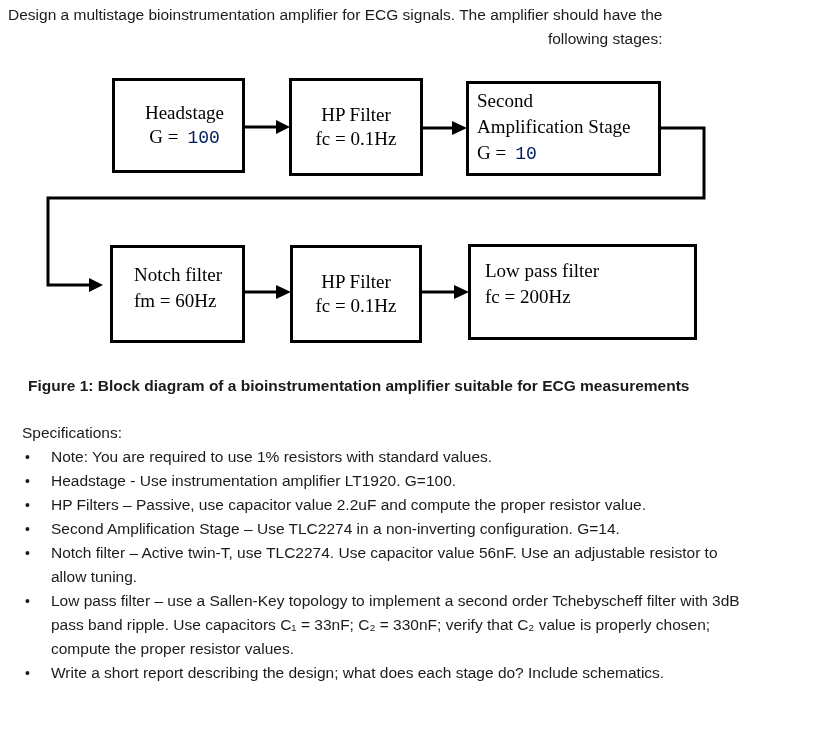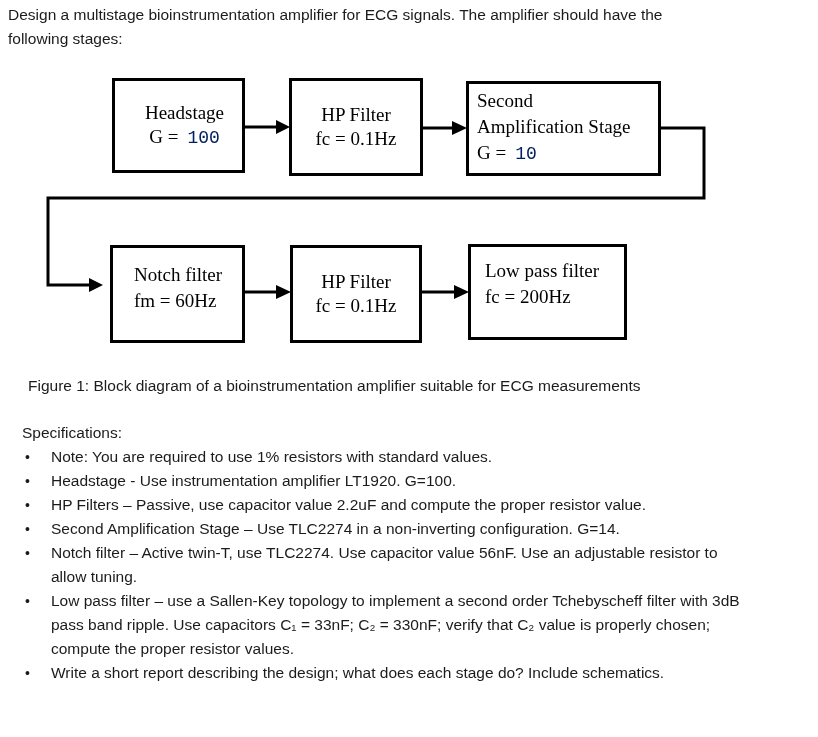--- a/index.html
+++ b/index.html
@@ -2,46 +2,46 @@
 <html><head>
 <meta charset="utf-8">
 <style>
   html,body{margin:0;padding:0;background:#fff;}
   .page{
     position:relative; width:818px; height:737px; background:#ffffff;
     font-family:"Liberation Sans","DejaVu Sans",sans-serif; color:#1b1b1b;
     overflow:hidden;
   }
   
-  .intro{position:absolute; left:8px; top:3px; font-size:15.5px; line-height:24px;}
+  .intro{position:absolute; left:8px; top:3px; font-size:15.5px; line-height:24px;text-align:right;}
   .intro div{white-space:nowrap;}
 
   
   .diagram-svg{position:absolute; left:0; top:0; width:818px; height:360px; z-index:1; pointer-events:none;}
   .box{
     position:absolute; box-sizing:border-box; background:#ffffff;
     border:3px solid #000; z-index:2;
     font-family:"Liberation Serif","DejaVu Serif",serif; font-size:19px;
     line-height:24px; color:#000; display:flex; flex-direction:column;
   }
   .box .bline{white-space:nowrap;}
   .center{align-items:center; justify-content:center; text-align:center;}
   .box-headstage{left:112px; top:78px;  width:133px; height:95px;padding-left:12px;}
   .box-hp1     {left:289px; top:78px;  width:134px; height:98px;}
   .box-second  {left:466px; top:81px;  width:195px; height:95px; padding:4px 0 0 8px; line-height:26px;}
   .box-notch   {left:110px; top:245px; width:135px; height:98px; padding:14px 0 0 21px; line-height:26px;}
   .box-hp2     {left:290px; top:245px; width:132px; height:98px;}
-  .box-lowpass {left:468px; top:244px; width:159px; height:96px; padding:11px 0 0 14px; line-height:26px;}
+  .box-lowpass {left:468px; top:244px; width:229px; height:96px; padding:11px 0 0 14px; line-height:26px;}
   .gain-value{
     font-family:"Liberation Mono","DejaVu Sans Mono",monospace;
     color:#002060; margin-left:9px; font-size:18px;
   }
 
   
-  .caption{position:absolute; left:28px; top:377px; font-weight:normal; font-size:15.5px; white-space:nowrap;}
+  .caption{position:absolute; left:28px; top:377px; font-weight:bold; font-size:15.5px; white-space:nowrap;}
   .specs{position:absolute; left:21px; top:421px; font-size:15.5px; line-height:24px;}
   .specs-heading{margin:0 0 0 1px;}
   .spec-item{display:flex;}
   .bullet{flex:0 0 30px; width:30px; font-size:14px; padding-left:4px; box-sizing:border-box;}
   .spec-lines div{white-space:nowrap;}
   .italic{}
 </style>
 </head>
 <body>
 

